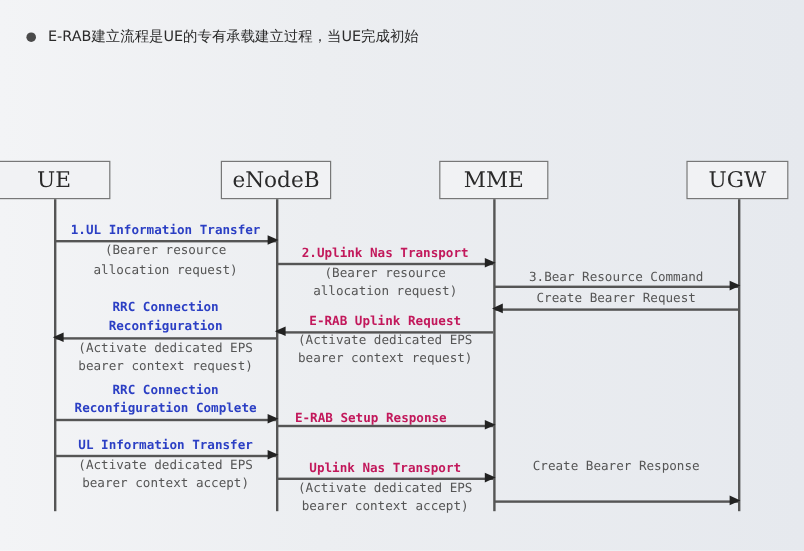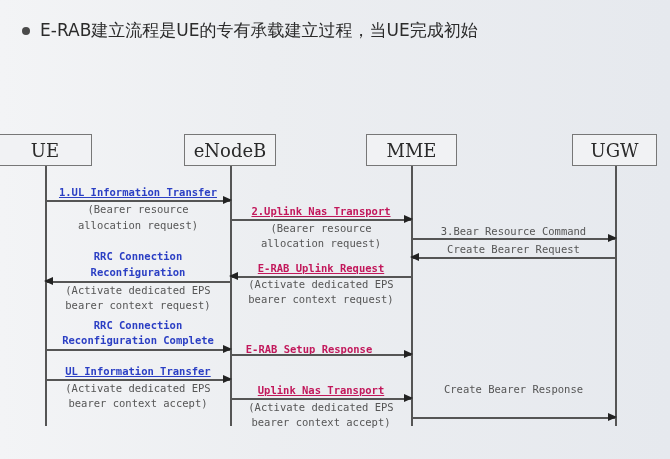--- a/index.html
+++ b/index.html
@@ -4,21 +4,21 @@
 <style>
   html, body { margin:0; padding:0; }
   body {
     width:670px; height:459px; overflow:hidden; position:relative;
     background: linear-gradient(90deg, #f3f4f6 0%, #eceef1 40%, #e6e9ee 100%);
     font-family: "DejaVu Sans", sans-serif;
   }
   .bullet-text {
     position:absolute; left:40px; top:14px; width:620px;
     font-family: "DejaVu Sans", sans-serif;
-    font-size:17px; line-height:33px; color:#2b2b2b;
+    font-size:12px; line-height:33px; color:#2b2b2b;
   }
   .bullet-line { display:block; white-space:nowrap; }
   .bullet-dot {
     position:absolute; left:-18px; top:13px; width:8px; height:8px;
     background:#4a4a4a; border-radius:50%;
   }
   .entity {
     position:absolute; top:134px; height:32px;
     border:1.5px solid #777; background:#f1f2f4;
     display:flex; align-items:center; justify-content:center;
@@ -35,23 +35,23 @@
   }
   .arrow-l::before {
     content:""; position:absolute; left:-2px; top:-4px;
     border-right:9px solid #222; border-top:4.5px solid transparent; border-bottom:4.5px solid transparent;
   }
   .lbl {
     position:absolute; text-align:center; white-space:nowrap;
     font-family: "DejaVu Sans Mono", monospace; font-size:10.5px; line-height:15px;
   }
   .blue { color:#2b3fc4; font-weight:bold; }
-  .red { color:#c2185b; font-weight:bold;text-decoration:underline; }
+  .red { color:#c2185b; font-weight:bold; }
   .gray { color:#555; }
-  .ul { text-decoration: underline; }
+  .ul { }
 </style>
 </head>
 <body>
 
 <div class="bullet-text">
   <span class="bullet-dot"></span>
   <span class="bullet-line">E-RAB建立流程是UE的专有承载建立过程，当UE完成初始</span>
 </div>
 
 <div class="entity" style="left:-2px;width:94px;">UE</div>

